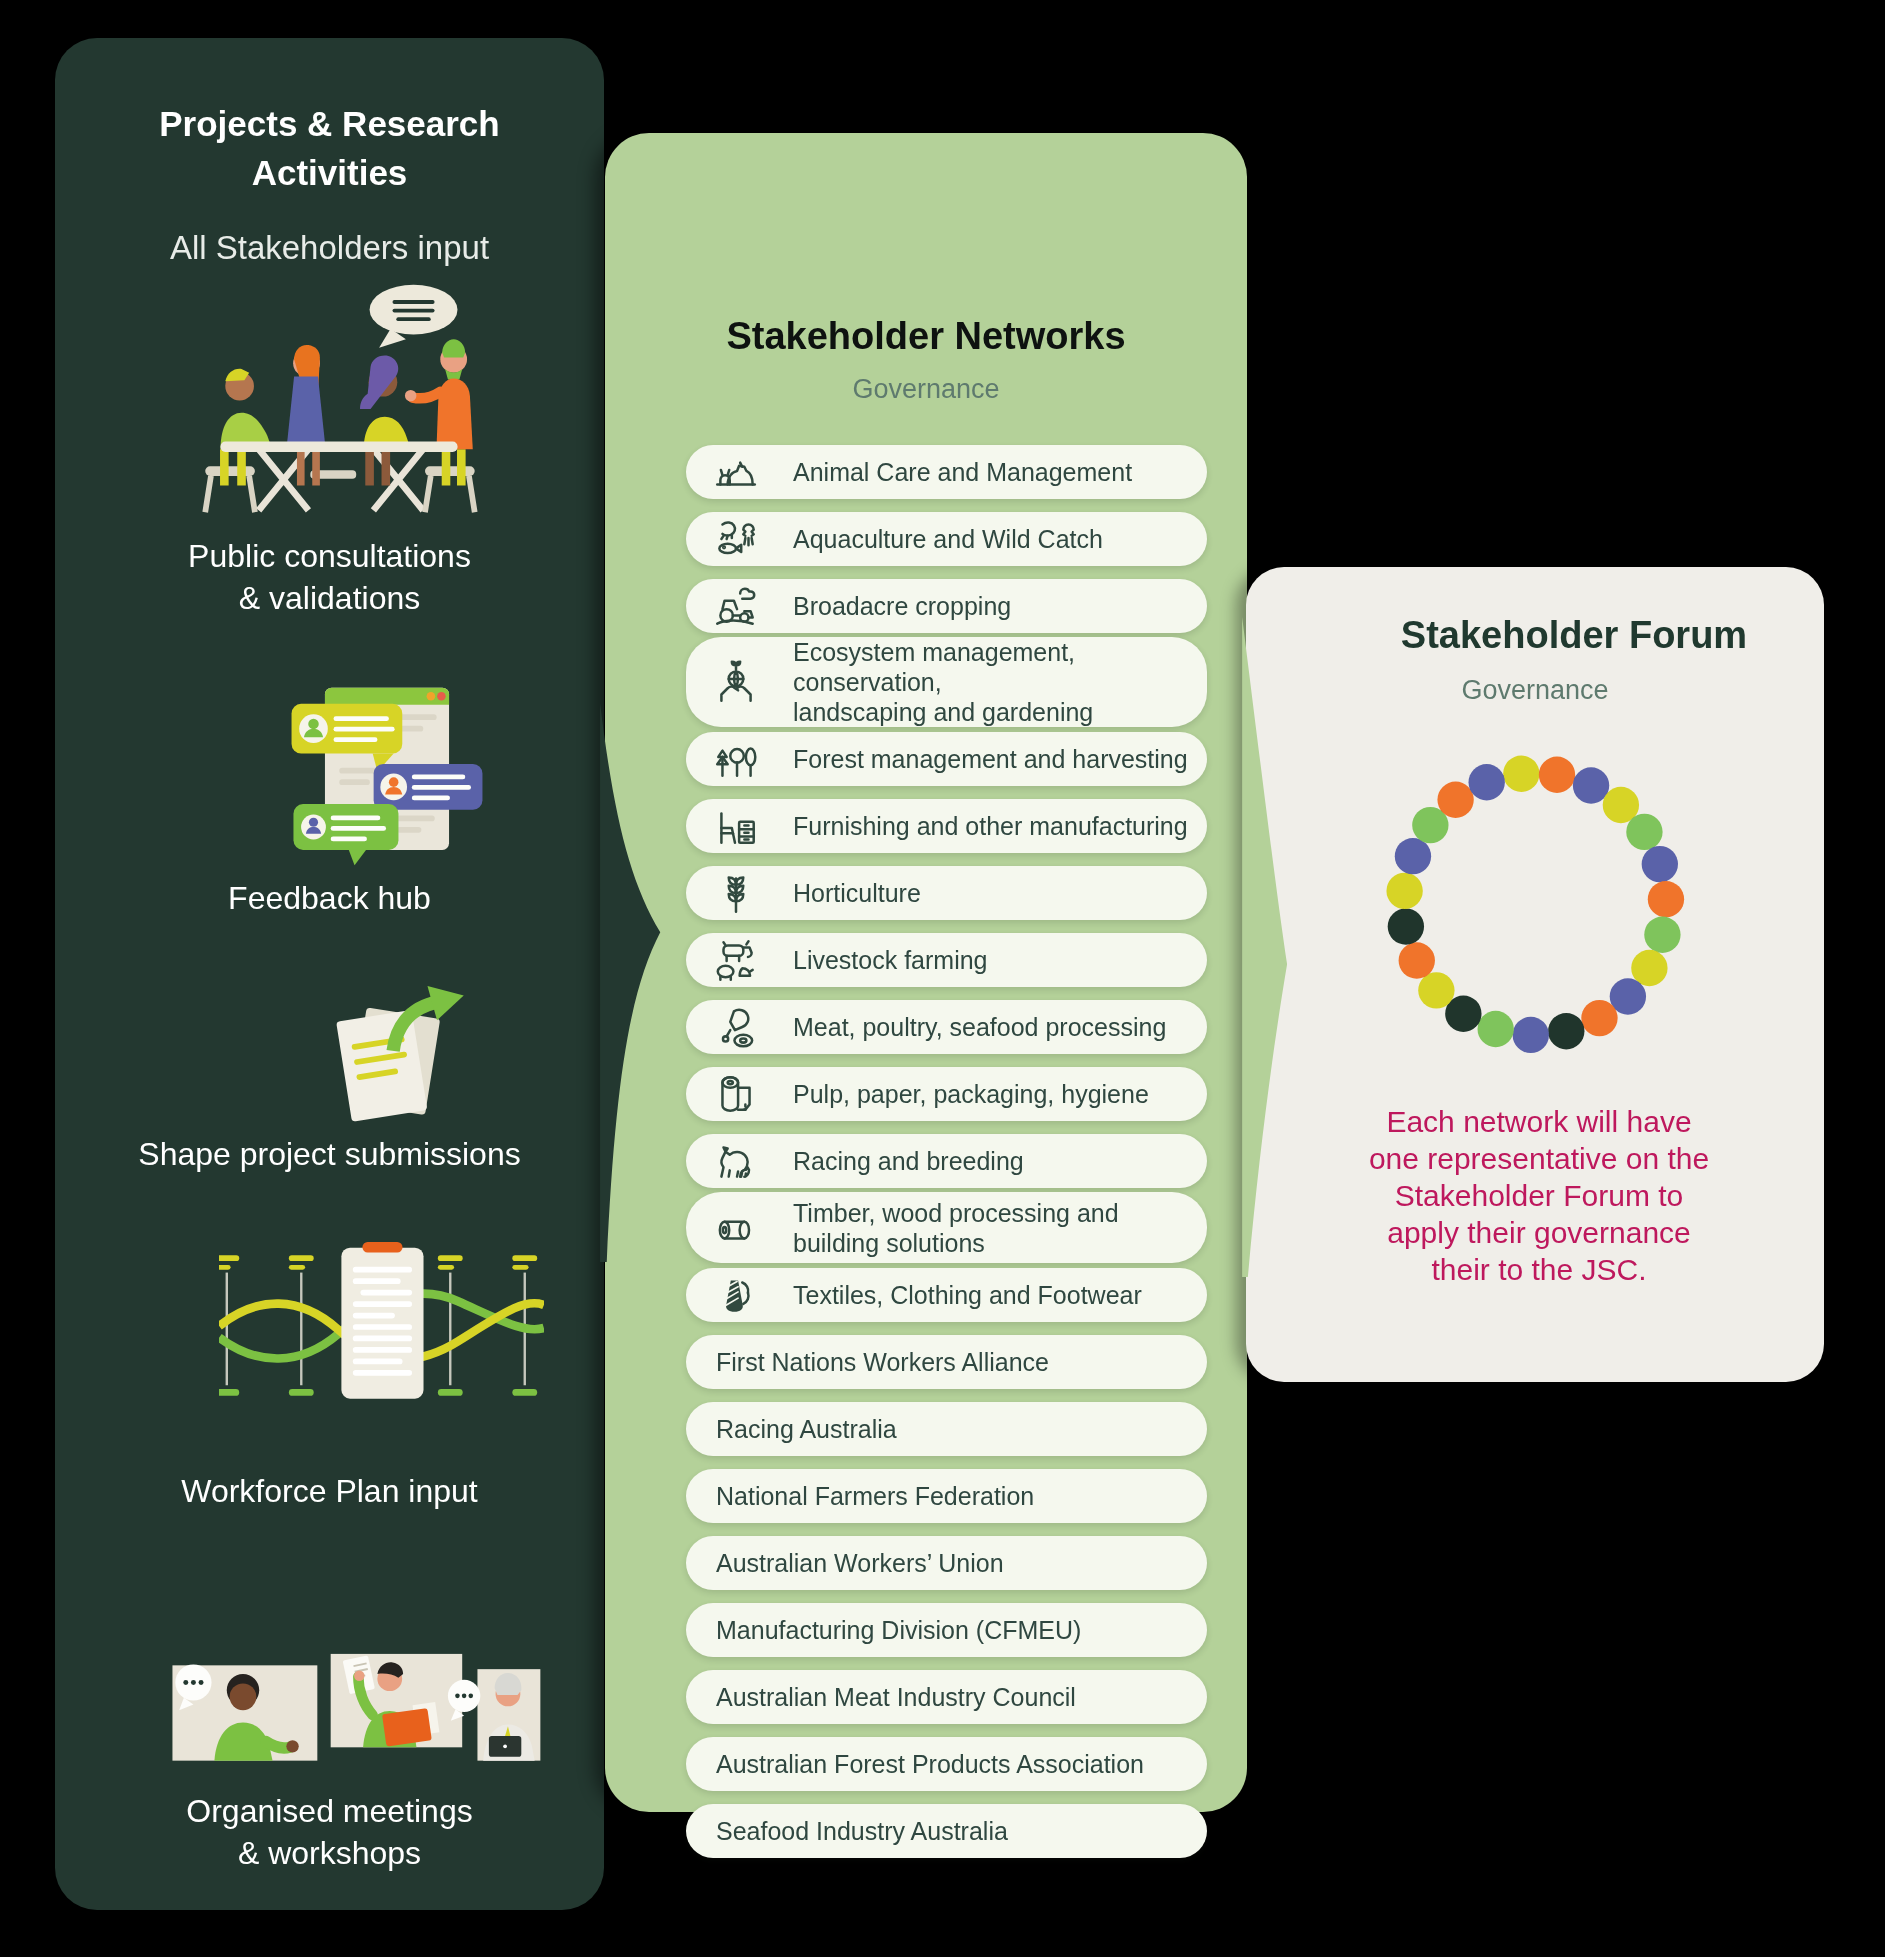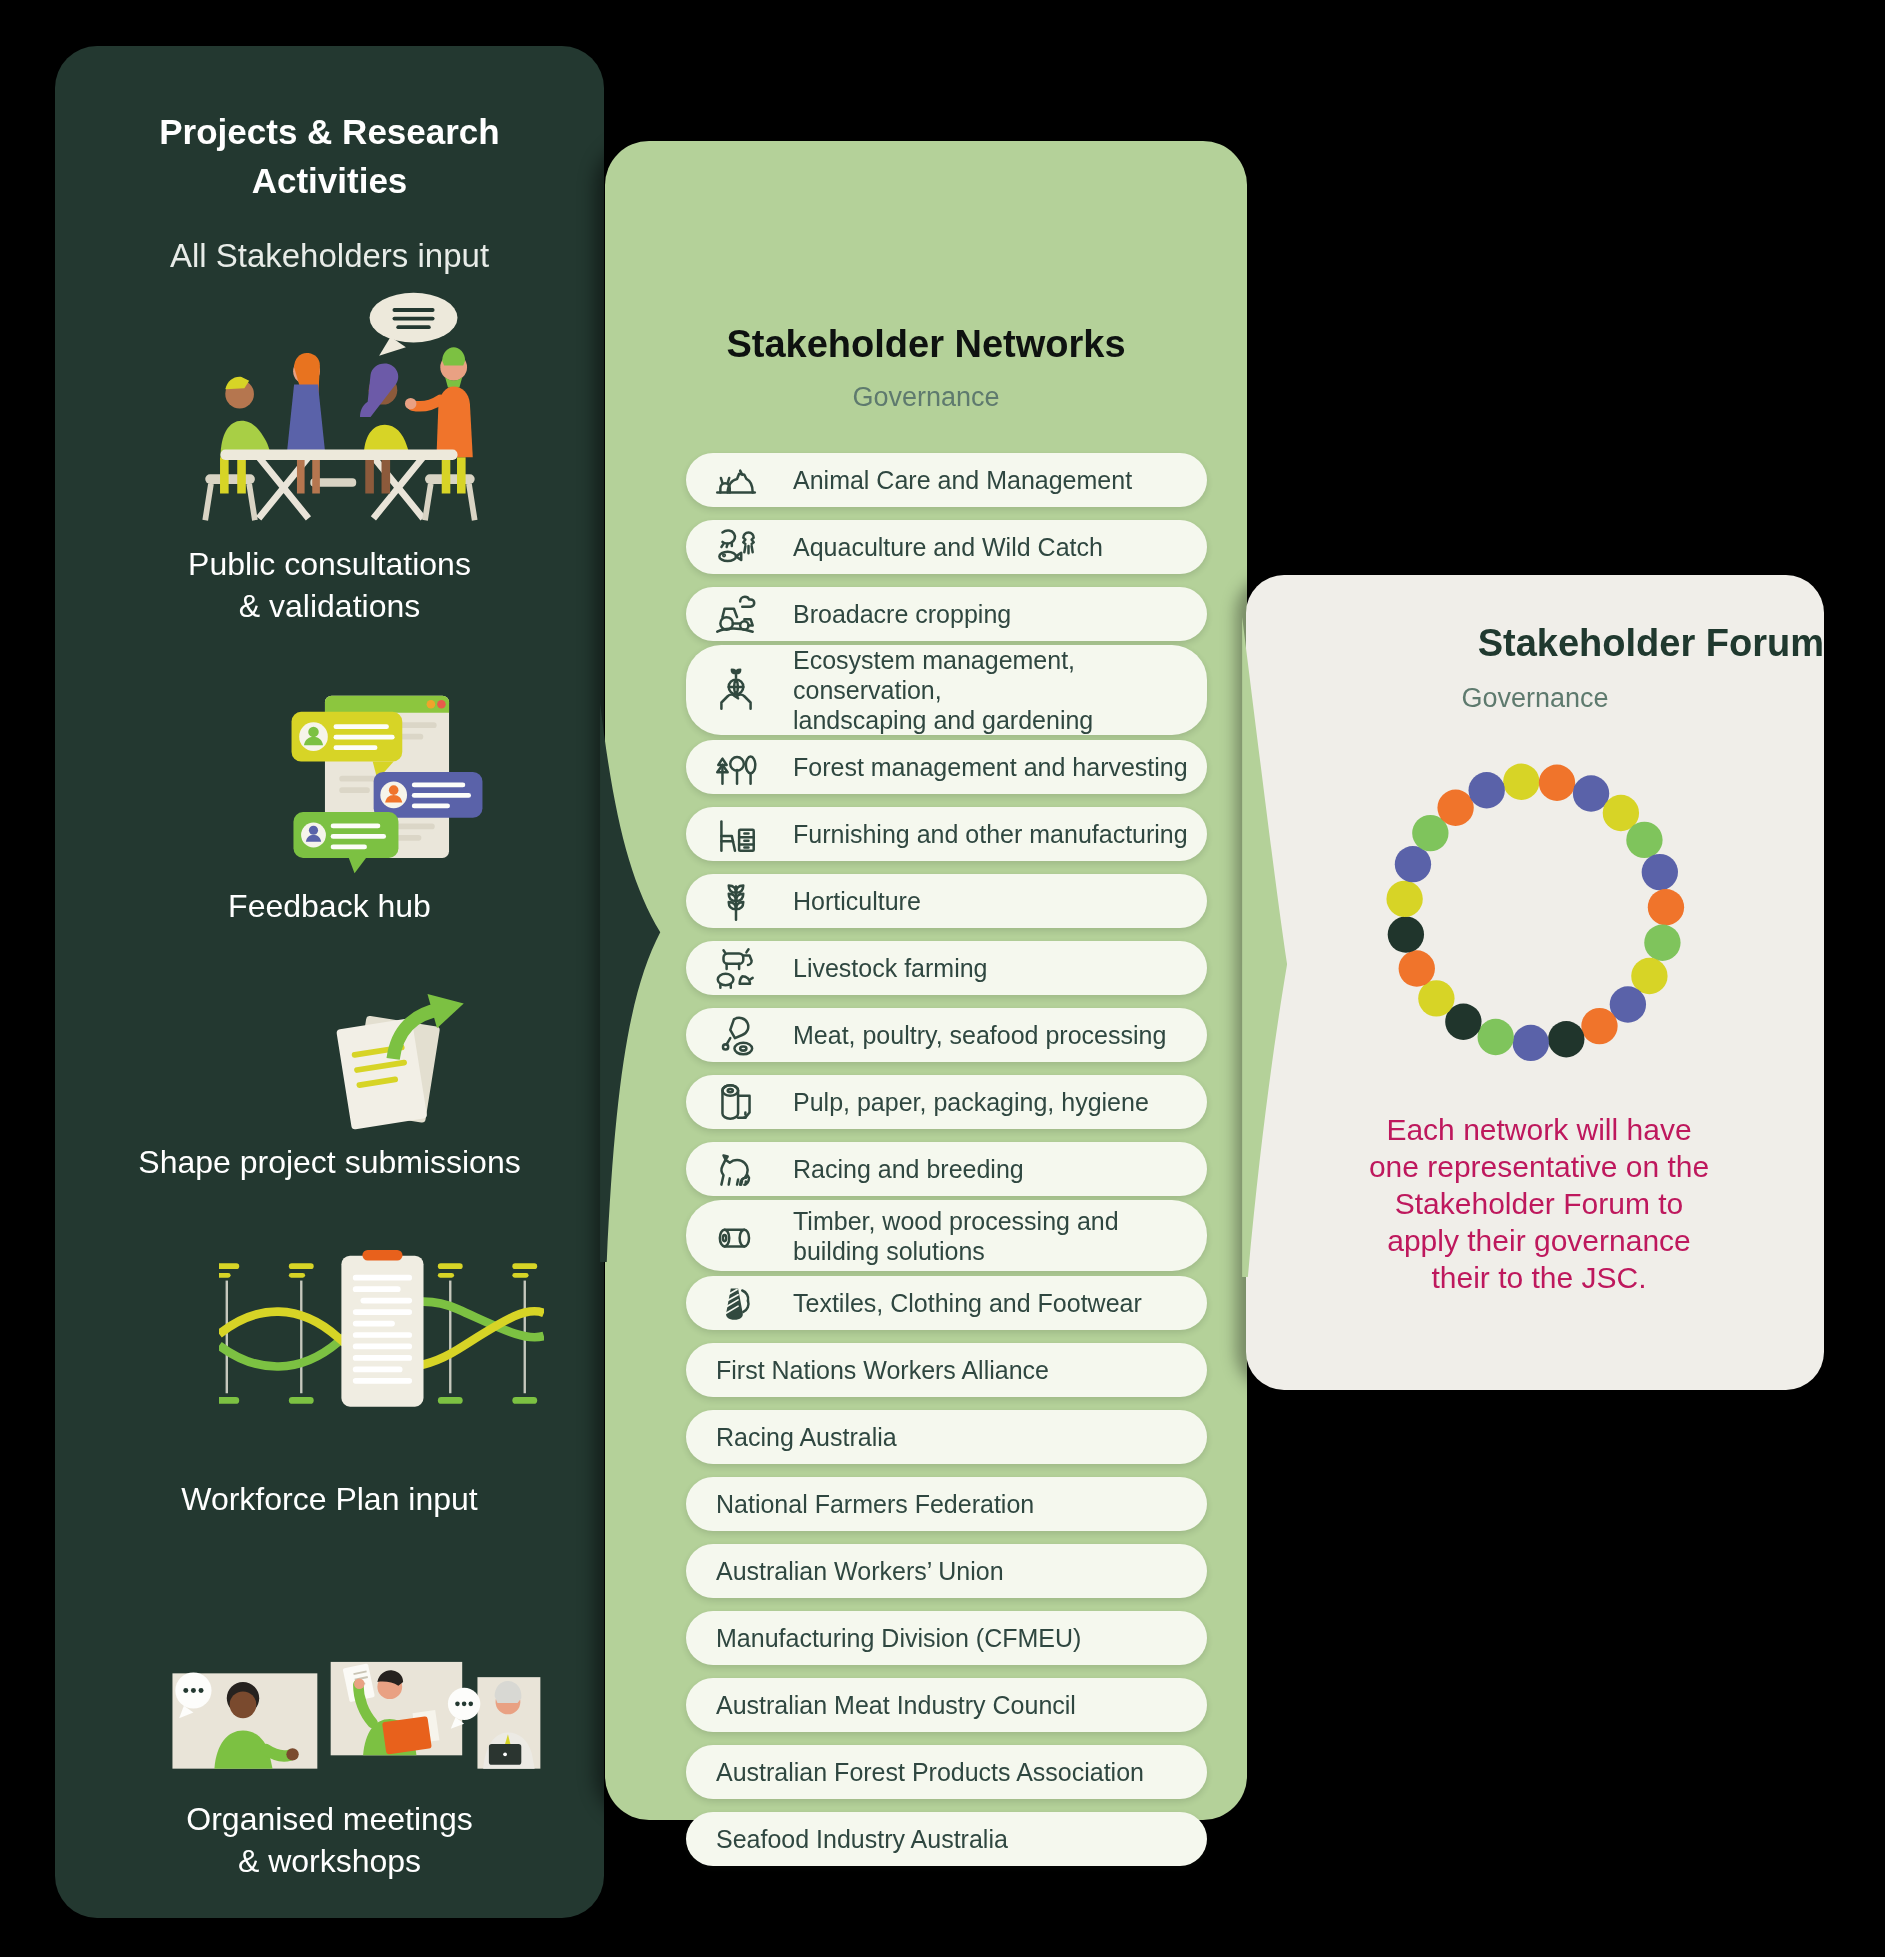--- a/index.html
+++ b/index.html
@@ -1,19 +1,19 @@
 <!DOCTYPE html>
 <html><head>
 <meta charset="utf-8">
 <style>
   html,body{margin:0;padding:0;background:#000;}
   body{font-family:"Liberation Sans",sans-serif;}
   .page{position:relative;width:1885px;height:1958px;background:#000;overflow:hidden;}
 
-  .panel{position:absolute;margin-top:8px;}
+  .panel{position:absolute;}
   .panel-dark{left:55px;top:38px;width:549px;height:1872px;background:#233830;border-radius:42px;z-index:1;}
   .panel-green{left:605px;top:133px;width:642px;height:1679px;background:#B4D199;border-radius:44px;z-index:2;box-shadow:-9.6px 0 17px rgba(0,0,0,.45);}
   .panel-beige{left:1246px;top:567px;width:578px;height:815px;background:#F0EEE9;border-radius:38px;z-index:3;box-shadow:-9.6px 0 15.3px rgba(0,0,0,.35);}
   .beak{position:absolute;z-index:6;pointer-events:none;}
 
   
   .dark-title{position:absolute;top:61px;left:0;width:100%;text-align:center;color:#FFFFFF;font-weight:bold;font-size:35px;line-height:49px;}
   .dark-sub{position:absolute;top:191px;left:0;width:100%;text-align:center;color:#E8ECE8;font-size:33px;}
   .fig{position:absolute;}
   .cap{position:absolute;left:0;width:100%;text-align:center;color:#ffffff;font-size:32px;line-height:42px;}
@@ -26,21 +26,21 @@
   .pill{background:#F5F8EE;border-radius:28px;min-height:54px;display:flex;align-items:center;position:relative;
         box-shadow:0 2.9px 6.7px rgba(25,45,30,.14);padding-left:30px;box-sizing:border-box;}
   .pill.has-icon{padding-left:107px;}
   .pill.two-line{min-height:71px;border-radius:35px;margin-top:-8.6px;margin-bottom:-8.6px;}
   .pill-icon{position:absolute;left:23px;top:50%;transform:translateY(-50%);width:54px;height:54px;display:flex;align-items:center;justify-content:center;}
   .pill-icon svg{width:50px;height:50px;}
   .pill-label{font-size:25px;color:#2F4740;line-height:30px;}
   .pill-label .l2{display:block;}
 
   
-  .beige-title{position:absolute;top:47px;left:0;width:100%;text-align:right;color:#20392F;font-weight:bold;font-size:38px;}
+  .beige-title{position:absolute;top:47px;left:0;width:100%;text-align:center;color:#20392F;font-weight:bold;font-size:38px;padding-left:39px;}
   .beige-sub{position:absolute;top:108px;left:0;width:100%;text-align:center;color:#5E7A6E;font-size:27px;}
   .ring-wrap{position:absolute;left:124px;top:172px;}
   .forum-body{position:absolute;top:536px;left:4px;width:100%;text-align:center;color:#be185d;font-size:30px;line-height:37px;}
 </style>
 </head>
 <body>
 
 <div class="page">
 
   <section class="panel panel-dark">

